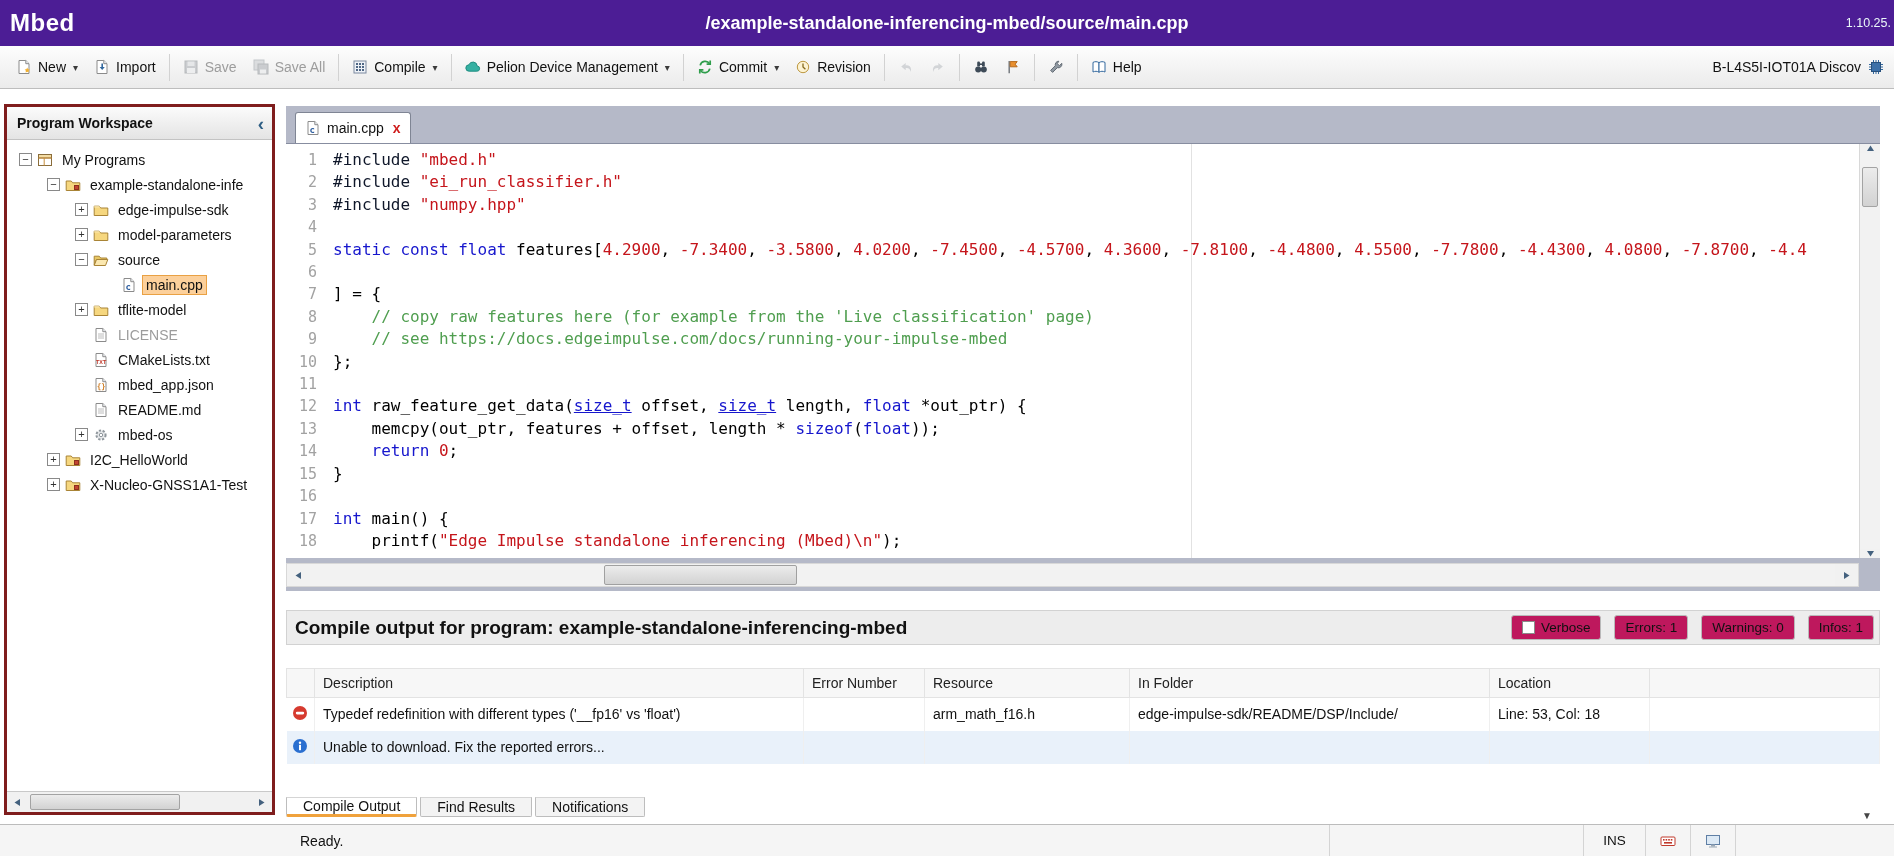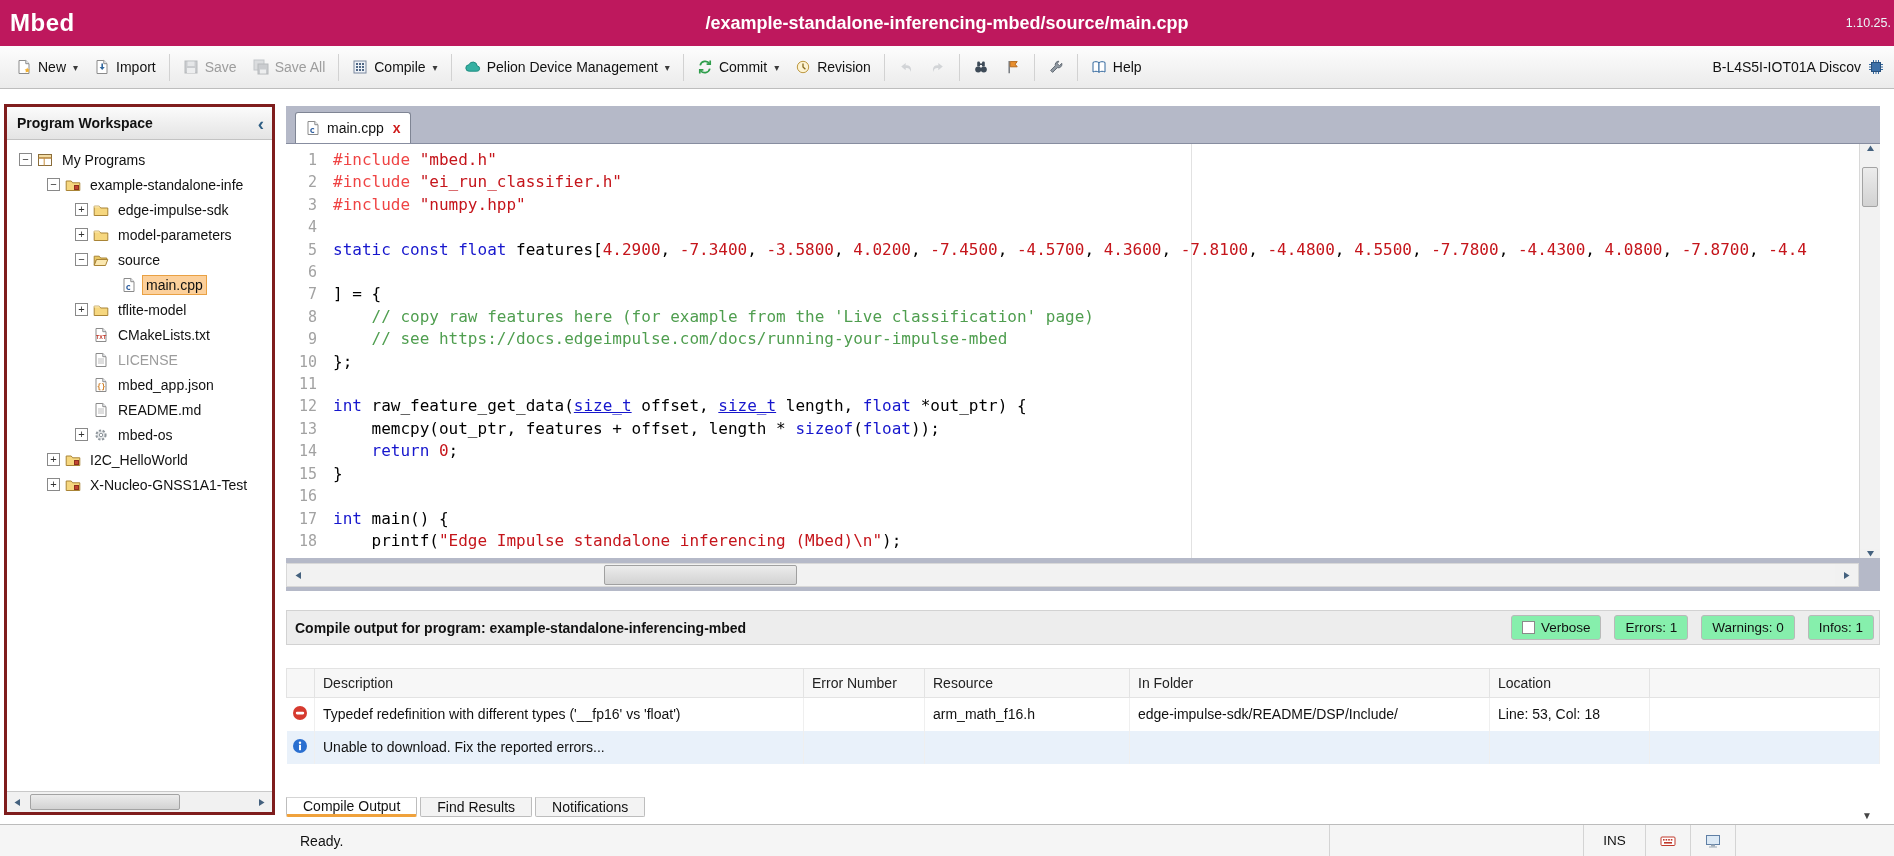--- a/index.html
+++ b/index.html
@@ -1,21 +1,21 @@
 <!DOCTYPE html>
 <html><head>
 <meta charset="utf-8">
 <style>
   *{margin:0;padding:0;box-sizing:border-box}
   html,body{background:#fff}
   .app{position:relative;width:1894px;height:856px;overflow:hidden;background:#fff;
        font-family:"Liberation Sans",sans-serif;font-size:14px;color:#111}
 
   
-  .app-header{position:absolute;left:0;top:0;width:100%;height:46px;background:#be185d;display:flex;align-items:center}
+  .app-header{position:absolute;left:0;top:0;width:100%;height:46px;background:#4c1d95;display:flex;align-items:center}
   .logo{color:#fff;font-size:24px;font-weight:bold;margin-left:10px;letter-spacing:.5px}
   .header-title{position:absolute;left:50%;transform:translateX(-50%);color:#fff;font-size:18px;font-weight:bold;white-space:nowrap}
   .header-version{position:absolute;right:3px;top:50%;transform:translateY(-50%);color:#eaf7f9;font-size:12.5px}
 
   
   .toolbar{position:absolute;left:0;top:46px;width:100%;height:43px;background:linear-gradient(#fdfdfd,#ebebeb);
            border-bottom:1px solid #bdbdbd;display:flex;align-items:center;padding:0 8px}
   .tb-items{display:flex;align-items:center}
   .tb-item{display:flex;align-items:center;gap:6px;padding:6px 8px;border-radius:3px;white-space:nowrap;cursor:default}
   .tb-label{font-size:14px}
@@ -52,37 +52,37 @@
   .tabstrip{height:37px;position:relative}
   .tab{position:absolute;left:9px;bottom:0;height:31px;background:#fff;border:1px solid #7f8594;border-bottom:none;
        border-radius:3px 3px 0 0;display:flex;align-items:center;padding:0 9px;gap:6px;font-size:14px}
   .tab-close{color:#cf1d1d;font-weight:bold;font-size:14px;margin-left:3px;cursor:pointer}
   .editor-body{position:relative;height:415px;background:#fff;border-top:1px solid #878da0;display:flex;overflow:hidden}
   .gutter{width:40px;flex:none;padding-top:5px;text-align:right;padding-right:9px;color:#a2a2a2;
           font:15px/22.4px "DejaVu Sans Mono",monospace}
   .wrapline{position:absolute;left:905px;top:0;bottom:0;width:1px;background:#e2e2e2}
   .codearea{position:relative;flex:1;padding:5px 0 0 7px;font:16px/22.4px "DejaVu Sans Mono",monospace;
             white-space:pre;overflow:hidden;color:#000}
-  .sx-k{color:#1616cd}.sx-s{color:#c5151b}.sx-c{color:#4f9e4f}.sx-p{color:#ef4444}
+  .sx-k{color:#1616cd}.sx-s{color:#c5151b}.sx-c{color:#4f9e4f}.sx-p{color:#0f172a}
   .sx-t{color:#1616cd;text-decoration:underline}
   .vscroll{position:absolute;top:0;right:0;bottom:0;width:21px;background:#f2f2f2;border-left:1px solid #d8d8d8;
            display:flex;flex-direction:column;justify-content:space-between}
   .vscroll .thumb{position:absolute;left:2px;right:2px;top:23px;height:40px;background:linear-gradient(#ececec,#d2d2d2);
                   border:1px solid #a3a3a3;border-radius:2px}
   .hscroll{margin-top:5px;height:24px;width:1573px;background:#f2f2f2;border:1px solid #d8d8d8;display:flex;align-items:stretch}
   .hscroll .sb-btn{width:23px}
   .hscroll .thumb{position:absolute;left:294px;top:1px;bottom:1px;width:193px;background:linear-gradient(#ececec,#d2d2d2);
                   border:1px solid #a0a0a0;border-radius:2px}
 
   
   .compile-panel{position:absolute;left:286px;top:610px;width:1594px}
   .cp-header{height:35px;background:#ededed;border:1px solid #d2d2d2;display:flex;align-items:center;padding:0 5px 0 8px}
-  .cp-title{font-weight:bold;font-size:14px}
+  .cp-title{font-weight:bold;font-size:19px}
   .cp-controls{margin-left:auto;display:flex;align-items:center;gap:13px}
-  .cp-btn{display:flex;align-items:center;gap:6px;background:#86efac;border:1px solid #b9b9b9;border-radius:3px;
+  .cp-btn{display:flex;align-items:center;gap:6px;background:#be185d;border:1px solid #b9b9b9;border-radius:3px;
           padding:4px 10px;font-size:13.5px;cursor:pointer;white-space:nowrap}
   .checkbox{width:13px;height:13px;border:1px solid #8a8a8a;background:#fff;display:inline-block}
   .cp-table{width:100%;border-collapse:collapse;table-layout:fixed;margin-top:23px;font-size:14px}
   .cp-table th{height:29px;font-weight:normal;text-align:left;padding:0 0 0 8px;background:#f7f7f7;
                border:1px solid #e3e3e3;color:#222;overflow:hidden;white-space:nowrap}
   .cp-table td{height:33px;padding:0 0 0 8px;border-right:1px solid #efefef;overflow:hidden;white-space:nowrap}
   tr.row-alt td{background:#e9f1fa}
   td.icon-cell,th.icon-cell{padding:0;text-align:center}
   td.icon-cell .ico{margin:0 auto}
   .cp-tabs{margin-top:33px;display:flex;align-items:flex-start;height:34px}
@@ -346,41 +346,41 @@
         <div class="tree-row" style="padding-left: 68px;">
           <span class="expander">+</span>
           <span class="ico">
             <svg width="16" height="16" viewBox="0 0 16 16">
               <path d="M1.2 4.2h5l1.5 1.8h7.1v7.5H1.2z" fill="#f6d77f" stroke="#a98436"></path>
               <path d="M1.2 4.2h5l1 1.3H1.2z" fill="#fbe8b0"></path>
             </svg>
           </span>
           <span class="tree-label">tflite-model</span>
         </div>
-        <div class="tree-row" style="padding-left: 68px;">
-          <span class="expander none"></span>
-          <span class="ico">
-            <svg width="16" height="16" viewBox="0 0 16 16">
-              <path d="M3 1.5h6.8l3.2 3.2v9.8H3z" fill="#fff" stroke="#8b8b8b"></path>
-              <path d="M9.8 1.5v3.2H13" fill="#eef2f6" stroke="#8b8b8b"></path>
-              <text x="3" y="12.4" font-size="5.4" font-weight="bold" fill="#c0392b">TXT</text>
-            </svg>
-          </span>
-          <span class="tree-label">CMakeLists.txt</span>
-        </div>
         <div class="tree-row muted" style="padding-left: 68px;">
           <span class="expander none"></span>
           <span class="ico">
             <svg width="16" height="16" viewBox="0 0 16 16">
               <path d="M3 1.5h6.8l3.2 3.2v9.8H3z" fill="#fff" stroke="#8b8b8b"></path>
               <path d="M9.8 1.5v3.2H13" fill="#eef2f6" stroke="#8b8b8b"></path>
               <path d="M5 7h6M5 9h6M5 11h6" stroke="#bcbcbc"></path>
             </svg>
           </span>
           <span class="tree-label">LICENSE</span>
+        </div>
+        <div class="tree-row" style="padding-left: 68px;">
+          <span class="expander none"></span>
+          <span class="ico">
+            <svg width="16" height="16" viewBox="0 0 16 16">
+              <path d="M3 1.5h6.8l3.2 3.2v9.8H3z" fill="#fff" stroke="#8b8b8b"></path>
+              <path d="M9.8 1.5v3.2H13" fill="#eef2f6" stroke="#8b8b8b"></path>
+              <text x="3" y="12.4" font-size="5.4" font-weight="bold" fill="#c0392b">TXT</text>
+            </svg>
+          </span>
+          <span class="tree-label">CMakeLists.txt</span>
         </div>
         <div class="tree-row" style="padding-left: 68px;">
           <span class="expander none"></span>
           <span class="ico">
             <svg width="16" height="16" viewBox="0 0 16 16">
               <path d="M3 1.5h6.8l3.2 3.2v9.8H3z" fill="#fff" stroke="#8b8b8b"></path>
               <path d="M9.8 1.5v3.2H13" fill="#eef2f6" stroke="#8b8b8b"></path>
               <text x="3.8" y="12.4" font-size="7.5" font-weight="bold" fill="#d0802a" font-family="monospace">{}</text>
             </svg>
           </span>

